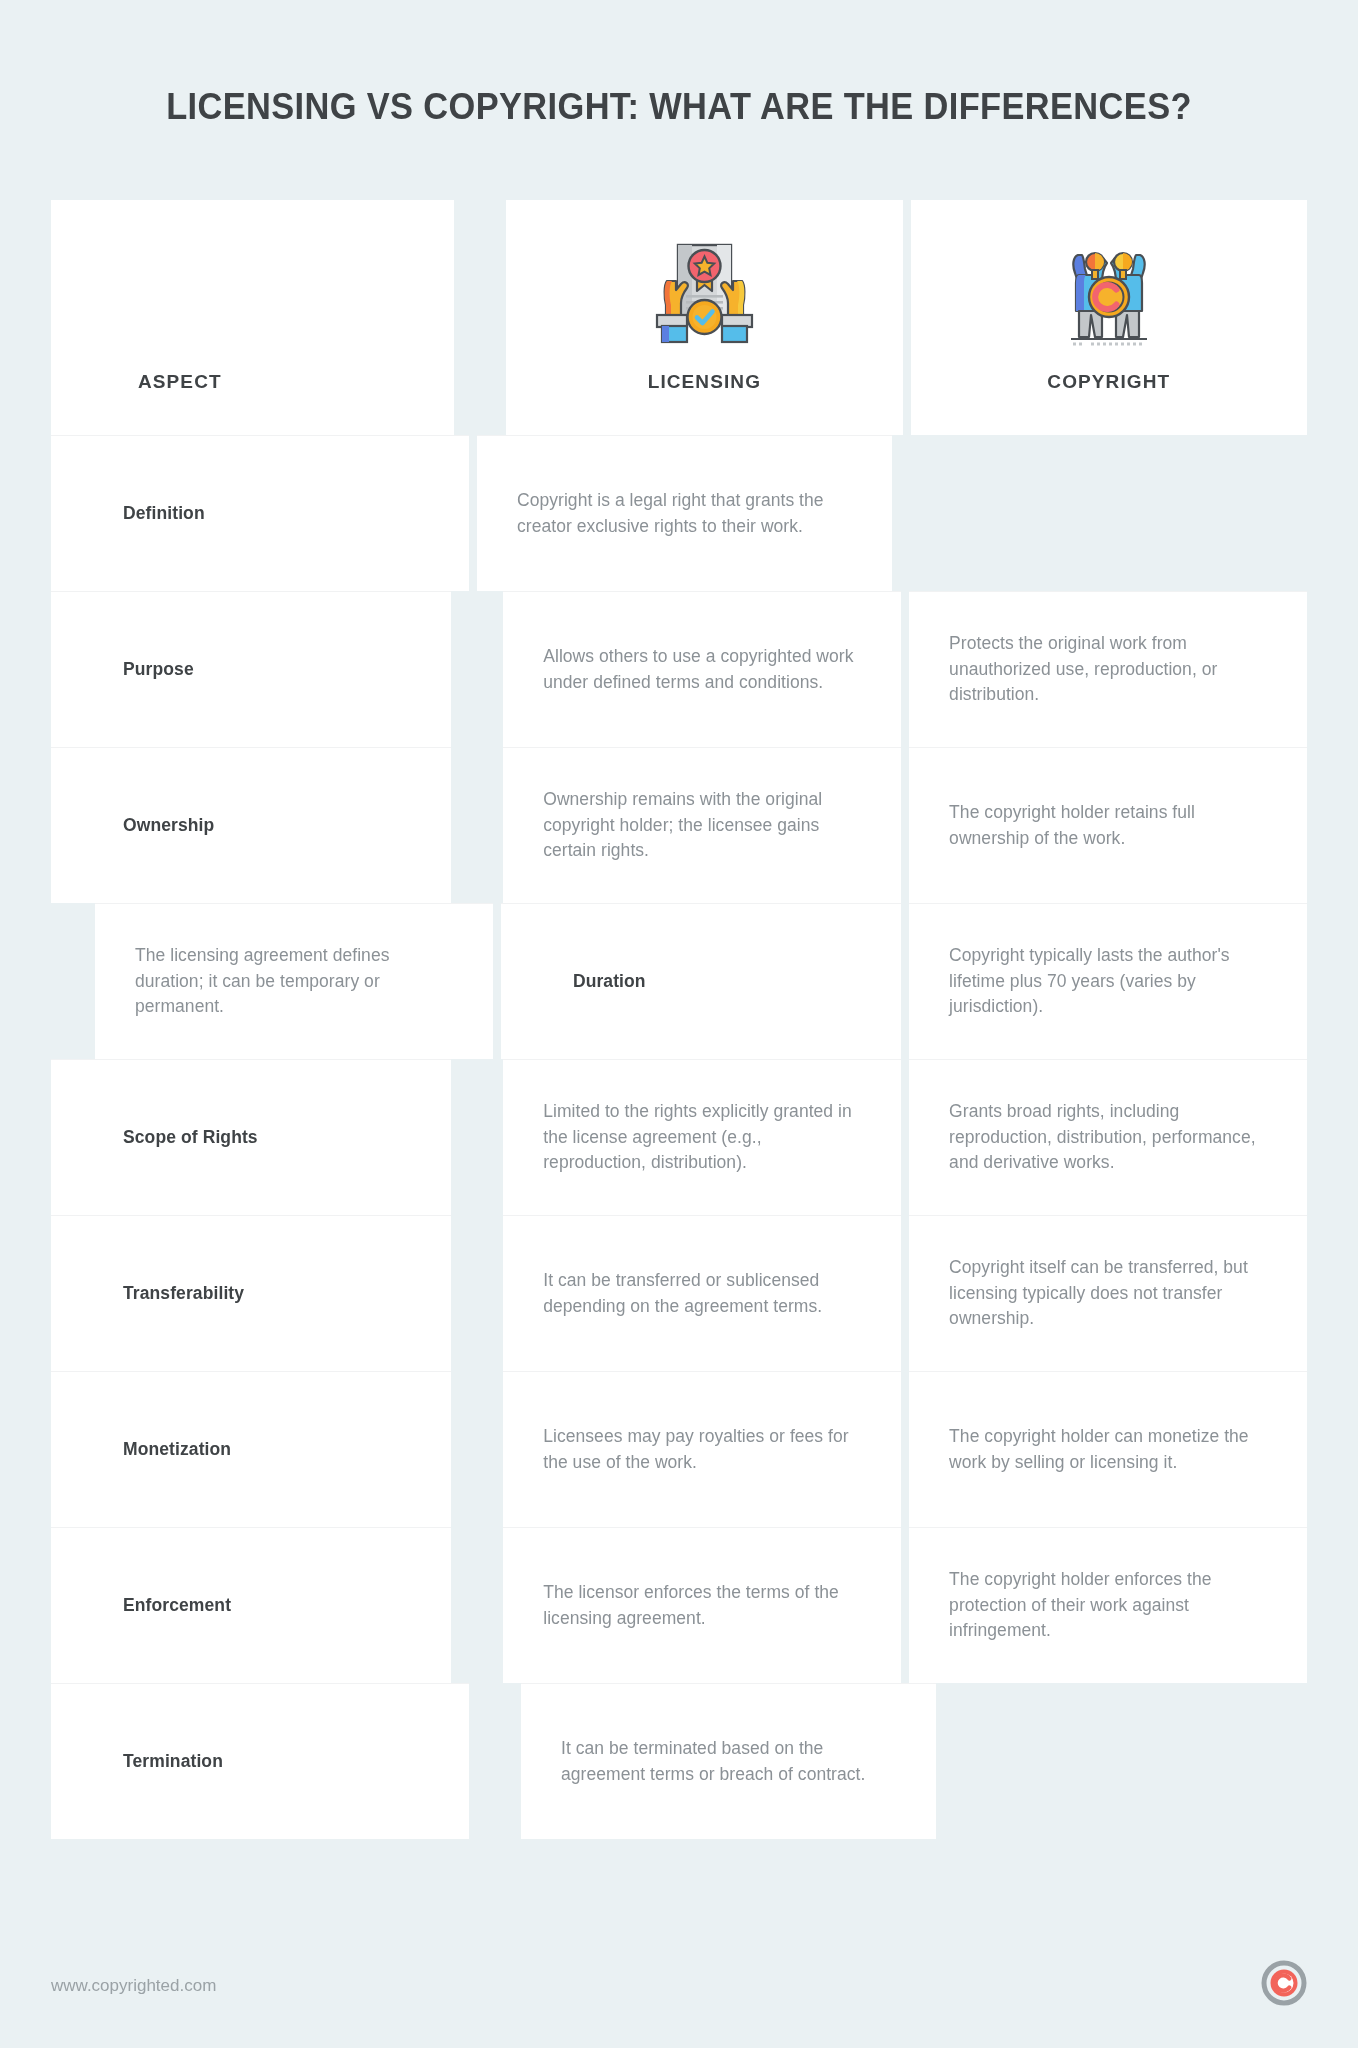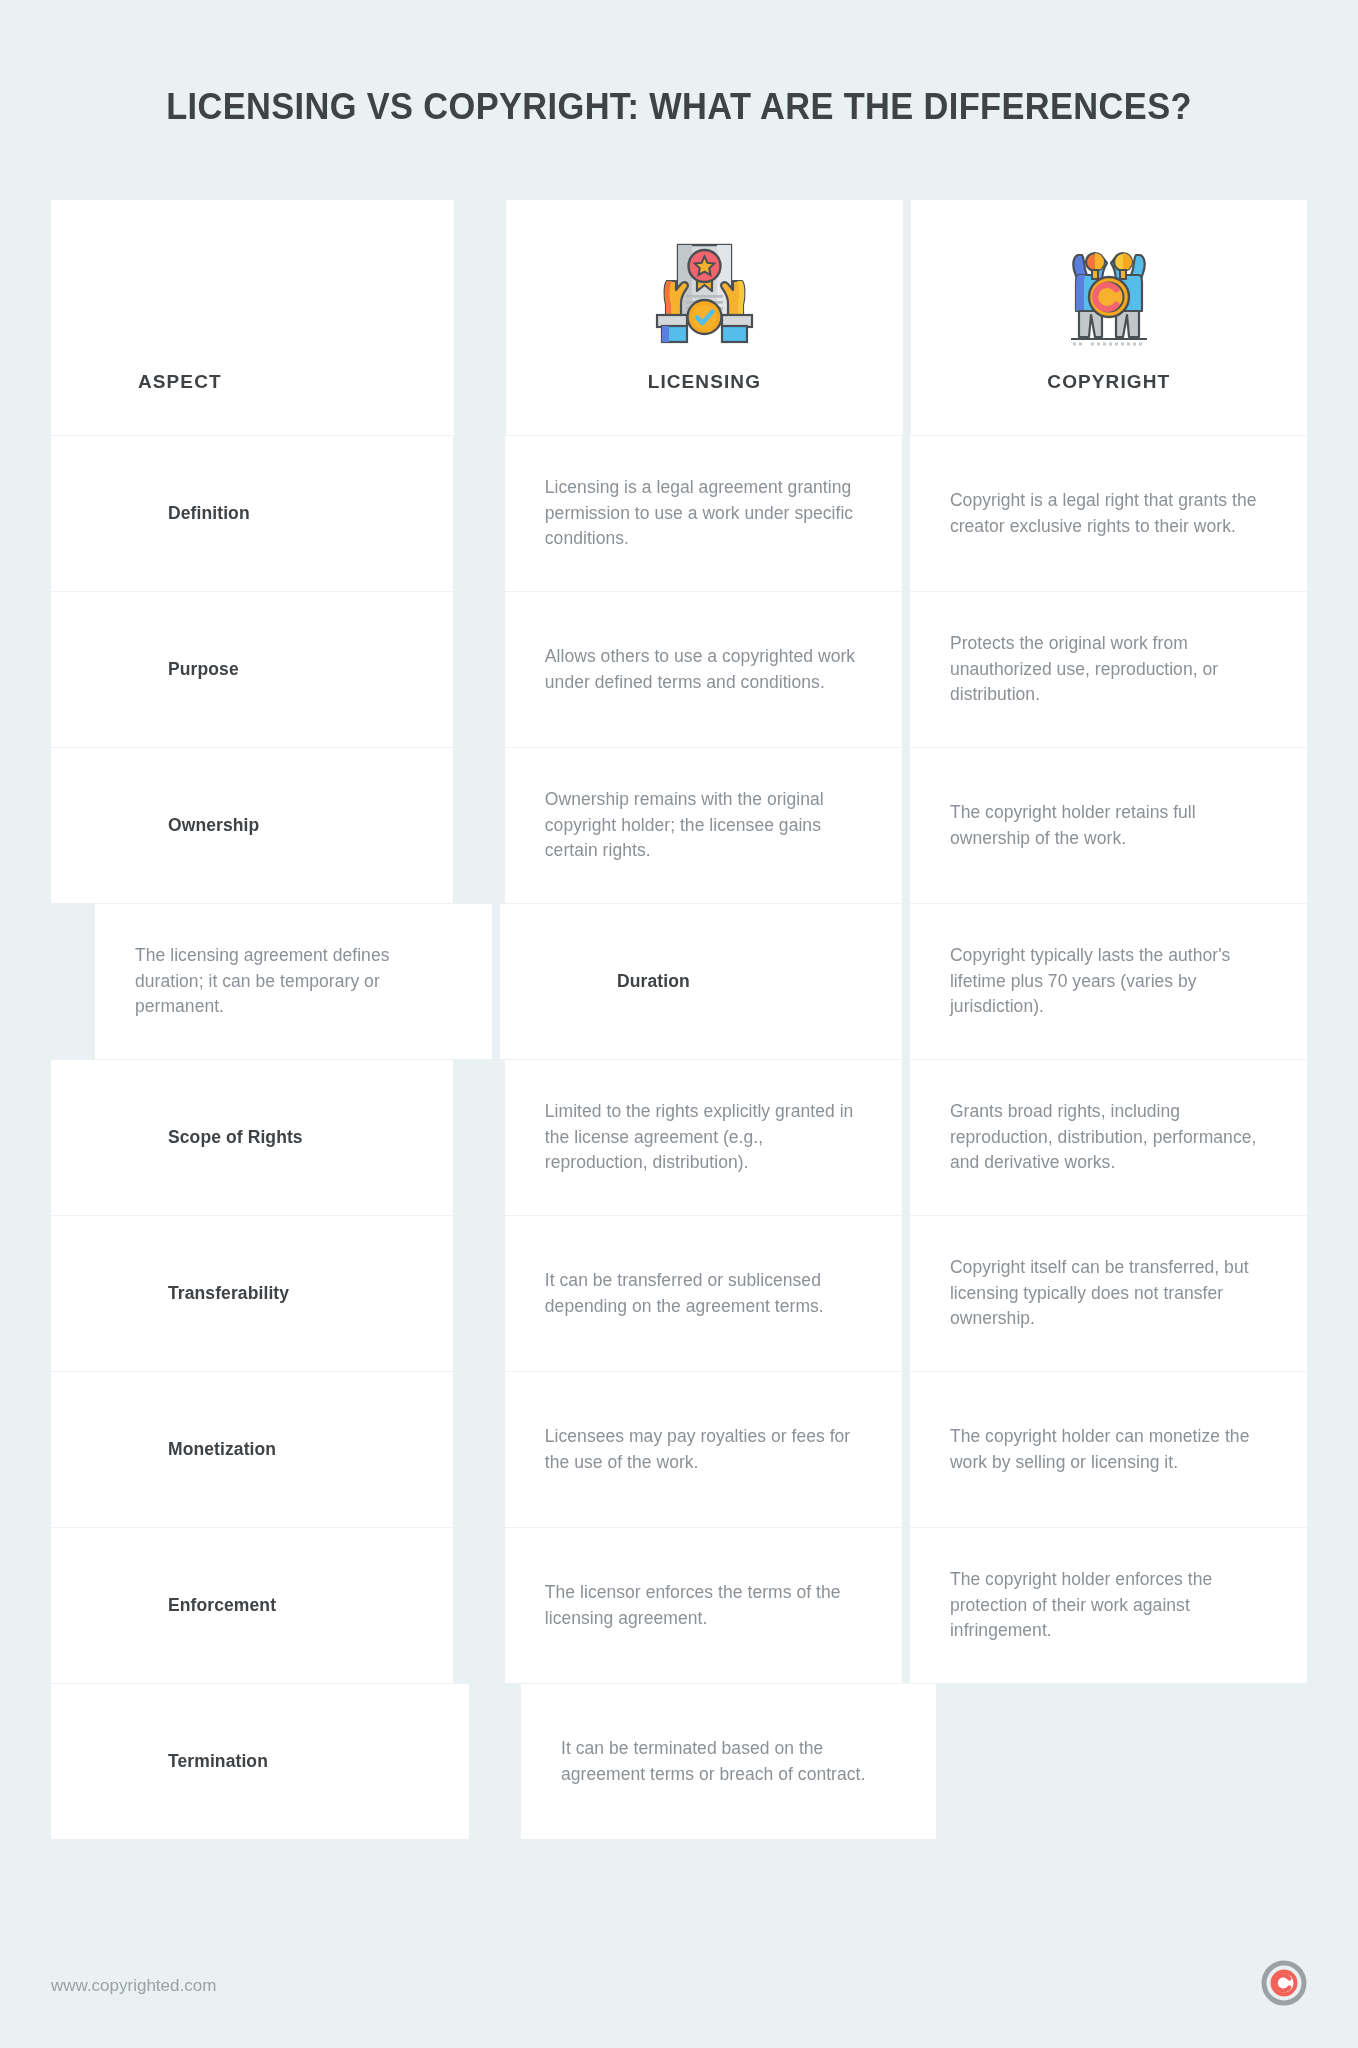--- a/index.html
+++ b/index.html
@@ -85,21 +85,21 @@
     margin-bottom: 18px;
   }
 
   
   .row-data .cell {
     min-height: 156px;
     align-items: center;
   }
 
   .row-data .col-aspect {
-    padding-left: 117px;
+    padding-left: 72px;
     font-size: 17.5px;
     color: #3f4346;
     font-weight: bold;
     font-family: "Liberation Sans Narrow", "Liberation Sans", sans-serif;
     letter-spacing: 0.1px;
   }
 
   .row-data .col-lic,
   .row-data .col-cop {
     padding: 18px 42px 18px 40px;
@@ -222,21 +222,20 @@
           <line x1="46" y1="119" x2="100" y2="119" stroke="#c3c7ca" stroke-width="3" stroke-dasharray="3 3"></line>
         </svg>
       </div>
       <div class="head-label">COPYRIGHT</div>
     </div>
   </div>
 
   <div id="rows-host">
       <div class="row row-data">
         <div class="cell col-aspect">Definition</div>
-        <div class="cell col-lic">Licensing is a legal agreement granting permission to use a work under specific conditions.</div>
         <div class="cell col-cop">Copyright is a legal right that grants the creator exclusive rights to their work.</div>
       </div>
       <div class="row row-data">
         <div class="cell col-aspect">Purpose</div>
         <div class="cell col-lic">Allows others to use a copyrighted work under defined terms and conditions.</div>
         <div class="cell col-cop">Protects the original work from unauthorized use, reproduction, or distribution.</div>
       </div>
       <div class="row row-data">
         <div class="cell col-aspect">Ownership</div>
         <div class="cell col-lic">Ownership remains with the original copyright holder; the licensee gains certain rights.</div>

